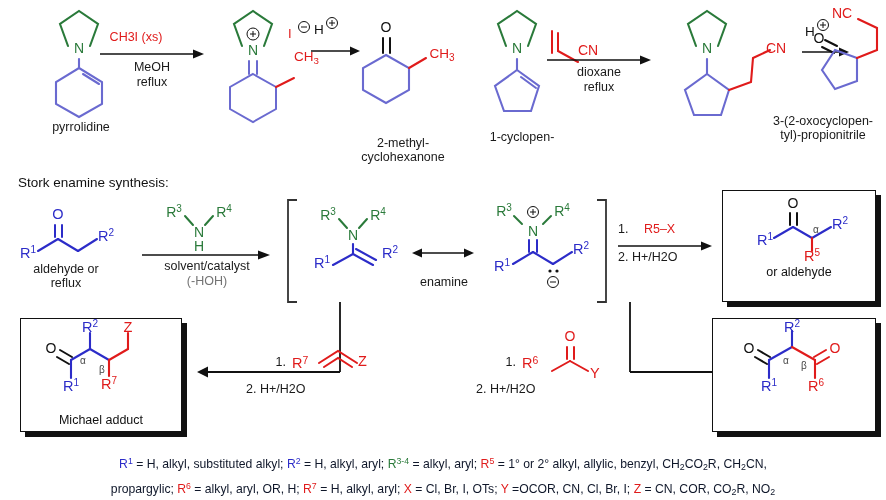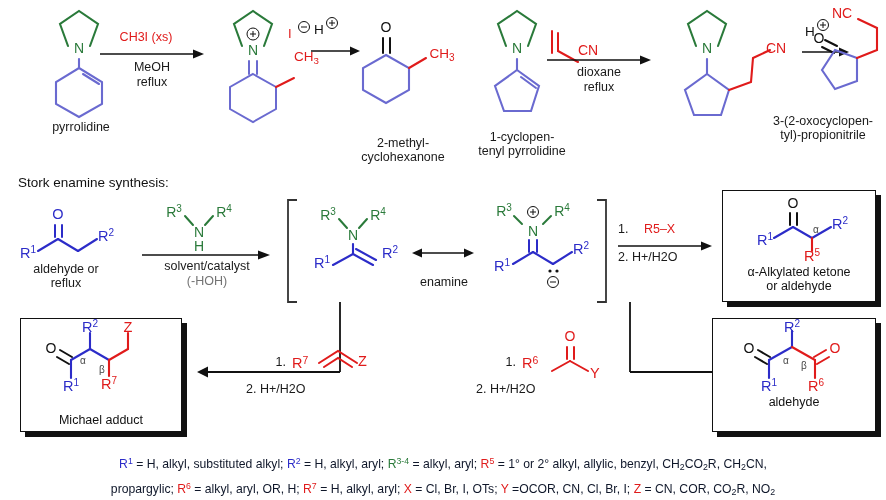--- a/index.html
+++ b/index.html
@@ -33,21 +33,21 @@
       <path d="M46,40 L38,18 L57,5 L76,18 L68,40"></path>
     </g>
     <text x="57" y="47" font-family="Liberation Sans, sans-serif" font-size="14" fill="#2a7a3a" text-anchor="middle">N</text>
     <g stroke="#6a6ad0" stroke-width="2.1" fill="none" stroke-linecap="round">
       <path d="M57,53 L57,62"></path>
       <path d="M57,62 L80,76 L80,98 L57,111 L34,98 L34,76 Z"></path>
       <path d="M61,68 L77,78"></path>
     </g>
   </svg>
 
-  <div class="abs cond" style="left:88px;top:28px;width:96px;">
+  <div class="abs cond" style="left:78px;top:28px;width:96px;">
     <span class="red"><span>CH3I (xs)</span></span>
   </div>
   <svg class="abs" style="left:88px;top:47px;" width="108" height="12">
     <line x1="2" y1="5" x2="95" y2="5" stroke="#111" stroke-width="1.6"></line>
     <polygon points="95,0.5 106,5 95,9.5" fill="#111"></polygon>
   </svg>
   <div class="abs cond" style="left:92px;top:58px;width:100px;">
     <div>MeOH</div>
     <div>reflux</div>
   </div>
@@ -192,21 +192,20 @@
     <g stroke="#6a6ad0" stroke-width="2.1" fill="none" stroke-linecap="round">
       <path d="M40,42 L62,50 L62,73 L40,81 L27,62 Z"></path>
     </g>
     <g stroke="#e01b1b" stroke-width="2.1" fill="none" stroke-linecap="round">
       <path d="M62,50 L82,42 L82,20 L63,11"></path>
     </g>
   </svg>
 
   <div class="abs lbl" style="left:-2px;top:128px;width:148px;">
     <div>1-cyclopen-</div>
-    <div>tenyl pyrrolidine</div>
   </div>
   <div class="abs lbl" style="left:308px;top:112px;width:130px;">
     <div>3-(2-oxocyclopen-</div>
     <div>tyl)-propionitrile</div>
   </div>
 </div>
 
 <div class="abs sectitle" style="left:18px;top:175px;">Stork enamine synthesis:</div>
 
 <svg class="abs" style="left:18px;top:205px;" width="110" height="60" viewBox="0 0 110 60">
@@ -332,21 +331,20 @@
     </g>
     <g stroke="#e01b1b" stroke-width="2.1" fill="none" stroke-linecap="round">
       <path d="M69,43 L69,56"></path>
     </g>
     <text x="22" y="50" font-family="Liberation Sans, sans-serif" font-size="14.5" fill="#2c2cc8" text-anchor="middle">R<tspan font-size="10" dy="-5">1</tspan></text>
     <text x="97" y="34" font-family="Liberation Sans, sans-serif" font-size="14.5" fill="#2c2cc8" text-anchor="middle">R<tspan font-size="10" dy="-5">2</tspan></text>
     <text x="69" y="66" font-family="Liberation Sans, sans-serif" font-size="14.5" fill="#e01b1b" text-anchor="middle">R<tspan font-size="10" dy="-5">5</tspan></text>
     <text x="73" y="38" font-family="Liberation Sans, sans-serif" font-size="10" fill="#444" text-anchor="middle">α</text>
   </svg>
   <div class="boxlbl" style="margin-top:4px;">
-    <div>α-Alkylated ketone</div>
     <div>or aldehyde</div>
   </div>
 </div>
 
 <svg class="abs" style="left:310px;top:300px;" width="470" height="90">
 
   <path d="M30,2 L30,72" fill="none" stroke="#111" stroke-width="1.8"></path>
 
   <path d="M320,2 L320,72" fill="none" stroke="#111" stroke-width="1.8"></path>
 
@@ -439,20 +437,19 @@
       <path d="M57,24 L80,37"></path>
       <path d="M80,37 L80,55"></path>
     </g>
     <text x="34" y="68" font-family="Liberation Sans, sans-serif" font-size="14.5" fill="#2c2cc8" text-anchor="middle">R<tspan font-size="10" dy="-5">1</tspan></text>
     <text x="57" y="9" font-family="Liberation Sans, sans-serif" font-size="14.5" fill="#2c2cc8" text-anchor="middle">R<tspan font-size="10" dy="-5">2</tspan></text>
     <text x="81" y="68" font-family="Liberation Sans, sans-serif" font-size="14.5" fill="#e01b1b" text-anchor="middle">R<tspan font-size="10" dy="-5">6</tspan></text>
     <text x="51" y="41" font-family="Liberation Sans, sans-serif" font-size="10" fill="#444" text-anchor="middle">α</text>
     <text x="69" y="46" font-family="Liberation Sans, sans-serif" font-size="10" fill="#444" text-anchor="middle">β</text>
   </svg>
   <div class="boxlbl" style="margin-top:2px;">
-    <div>aldehyde</div>
   </div>
 </div>
 
 <div class="abs legend" style="left:0;top:452px;">
   <div id="legend1"><span class="blue">R<span class="sup">1</span></span><span class="blk"> = H, alkyl, substituted alkyl; </span><span class="blue">R<span class="sup">2</span></span><span class="blk"> = H, alkyl, aryl; </span><span class="green">R<span class="sup">3-4</span></span><span class="blk"> = alkyl, aryl; </span><span class="red">R<span class="sup">5</span></span><span class="blk"> = 1° or 2° alkyl, allylic, benzyl, CH<span class="sub">2</span>CO<span class="sub">2</span>R, CH<span class="sub">2</span>CN,</span></div>
   <div id="legend2"><span class="blk">propargylic; </span><span class="red">R<span class="sup">6</span></span><span class="blk"> = alkyl, aryl, OR, H; </span><span class="red">R<span class="sup">7</span></span><span class="blk"> = H, alkyl, aryl;  </span><span class="red">X</span><span class="blk"> = Cl, Br, I, OTs; </span><span class="red">Y</span><span class="blk"> =OCOR, CN, Cl, Br, I; </span><span class="red">Z</span><span class="blk"> = CN, COR, CO<span class="sub">2</span>R, NO<span class="sub">2</span></span></div>
 </div>
 
 </body></html>

